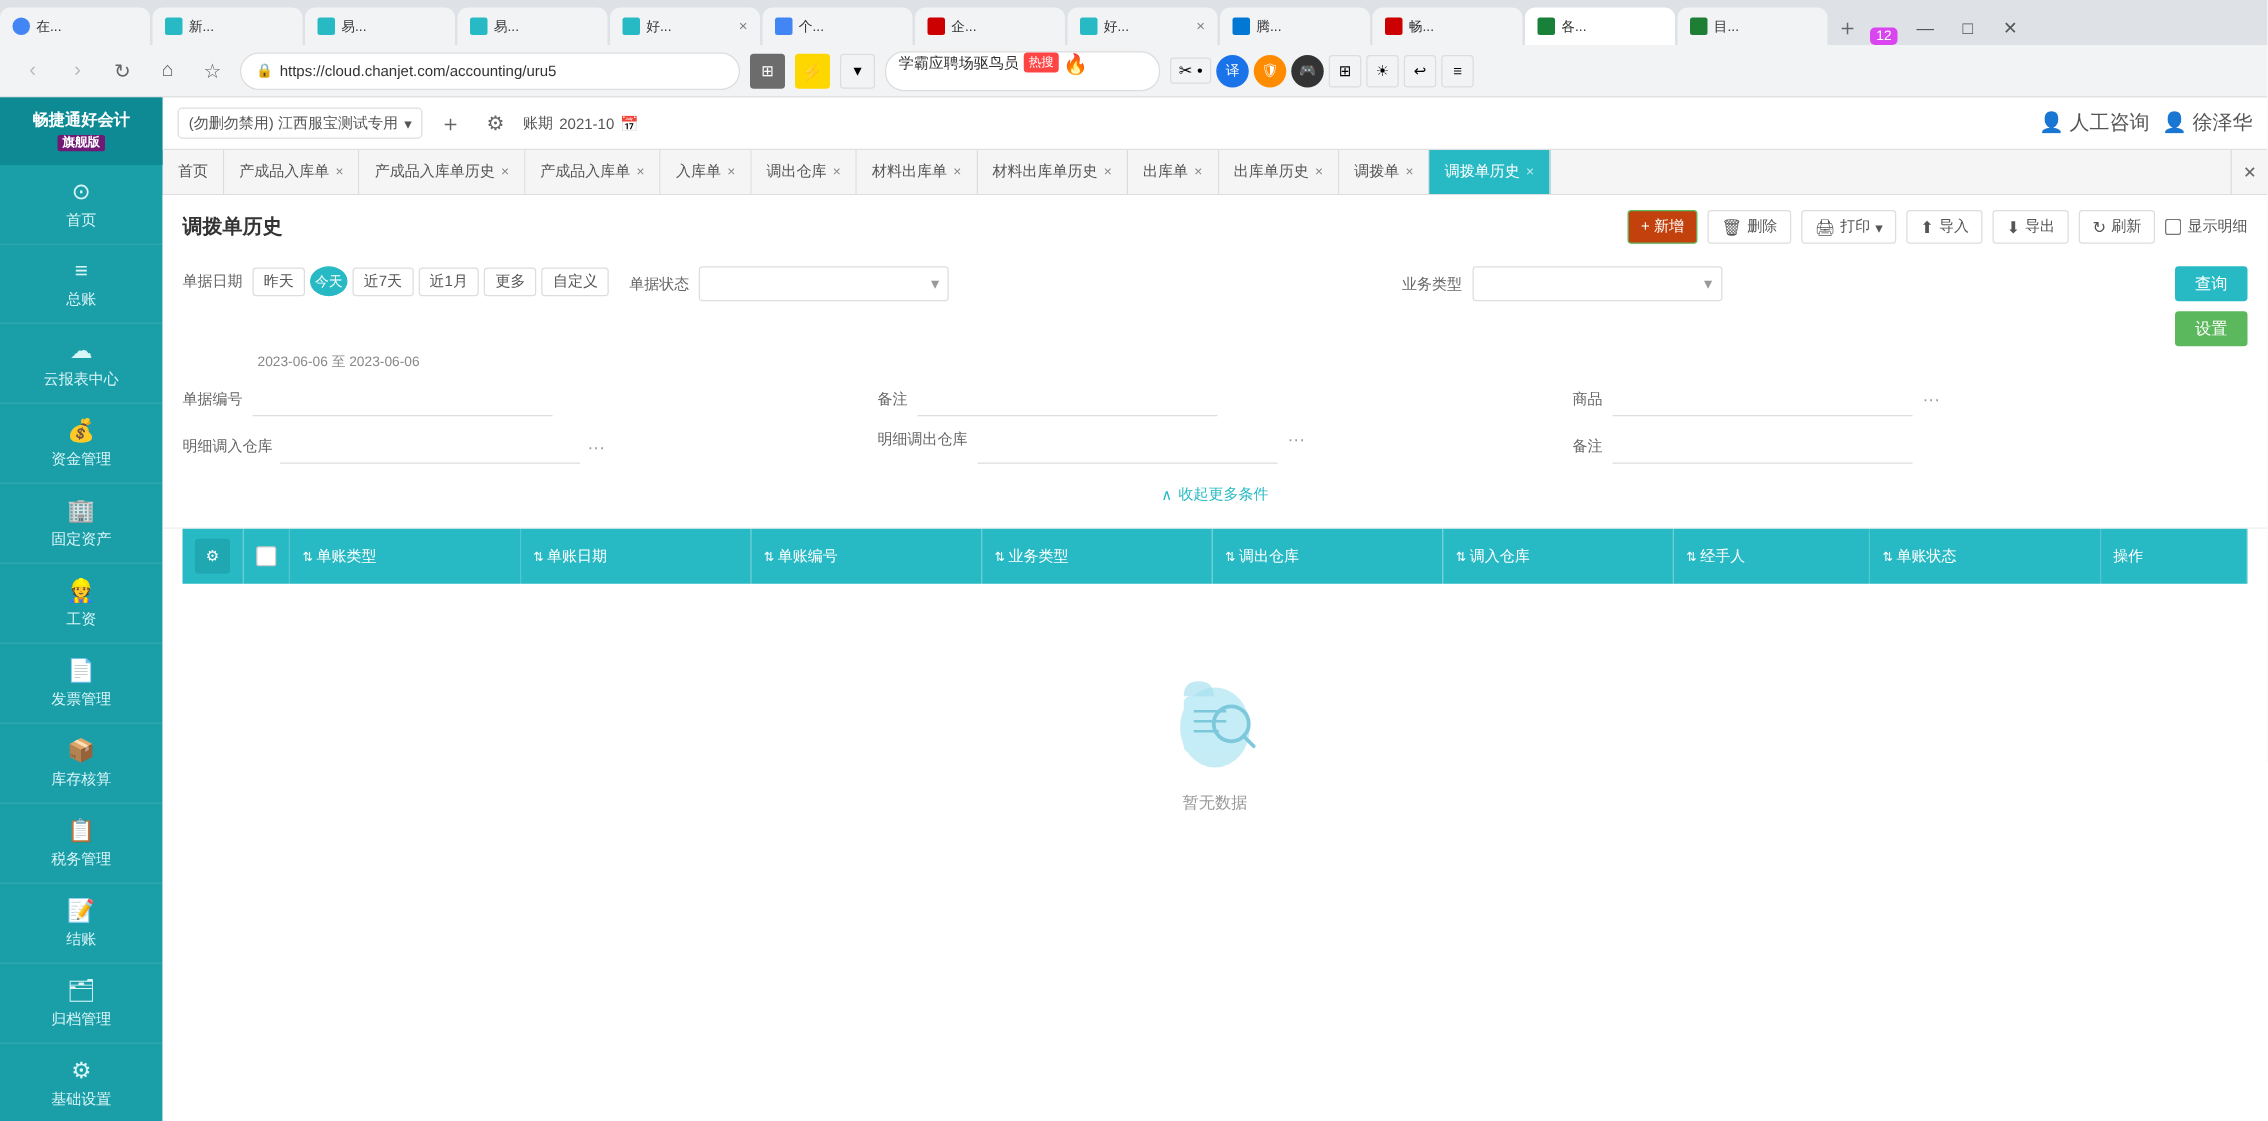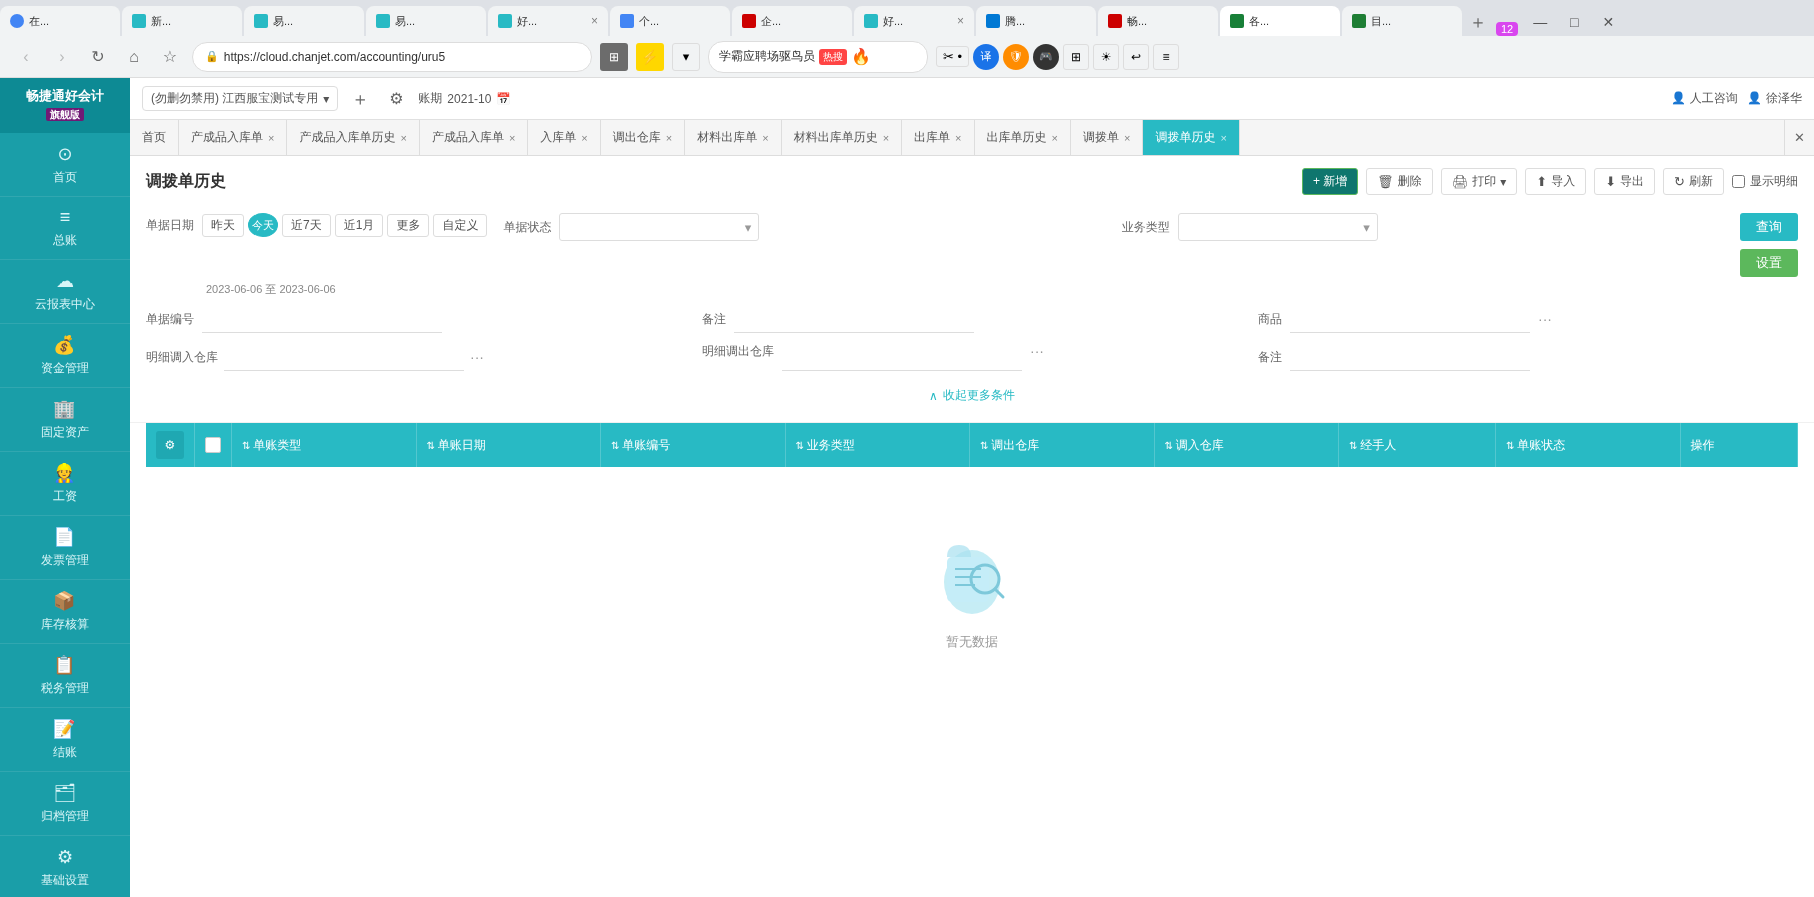--- a/index.html
+++ b/index.html
@@ -11,21 +11,21 @@
     .browser-tab .tab-title { overflow: hidden; text-overflow: ellipsis; white-space: nowrap; flex: 1; font-size: 11px; }
     .browser-tab .tab-close { margin-left: 5px; opacity: 0.6; font-size: 12px; cursor: pointer; }
     .tab-add-btn { width: 28px; height: 28px; display: flex; align-items: center; justify-content: center; cursor: pointer; color: #666; font-size: 18px; }
     .tab-count { background: #d946ef; color: #fff; border-radius: 4px; padding: 1px 5px; font-size: 11px; margin-left: 4px; }
 
     .address-bar { display: flex; align-items: center; height: 42px; background: #f1f3f4; padding: 0 12px; gap: 8px; border-bottom: 1px solid #ddd; }
     .nav-btn { width: 28px; height: 28px; display: flex; align-items: center; justify-content: center; cursor: pointer; color: #666; border-radius: 50%; font-size: 16px; }
     .nav-btn.disabled { opacity: 0.4; cursor: default; }
     .url-bar { flex: 0 0 400px; height: 30px; background: #fff; border: 1px solid #ddd; border-radius: 15px; display: flex; align-items: center; padding: 0 12px; font-size: 12px; color: #333; }
     .url-bar .lock-icon { color: #188038; margin-right: 5px; font-size: 11px; }
-    .search-bar { flex: 0 0 220px; height: 32px; background: #fff; border: 1px solid #ddd; border-radius: 15px; display: flex; align-items: center; padding: 0 10px; font-size: 12px; }
+    .search-bar { flex: 0 0 220px; height: 32px; background: #fff; border: 1px solid #ddd; border-radius: 15px; display: flex; align-items: flex-start; padding: 0 10px; font-size: 12px; }
     .search-bar .search-text { color: #333; overflow: hidden; white-space: nowrap; text-overflow: ellipsis; }
     .hot-badge { background: #ff4444; color: #fff; font-size: 10px; padding: 1px 4px; border-radius: 3px; margin-left: 4px; }
     .toolbar-icon-btn { width: 28px; height: 28px; display: flex; align-items: center; justify-content: center; cursor: pointer; color: #555; border-radius: 50%; font-size: 14px; }
     .extensions-area { display: flex; align-items: center; gap: 4px; }
 
     
     .app-wrapper { display: flex; height: calc(897px - 78px); }
 
     
     .sidebar { width: 130px; background: #1a9ea8; display: flex; flex-direction: column; flex-shrink: 0; }
@@ -33,21 +33,21 @@
     .sidebar-logo .version-badge { background: #701a75; color: #fff; font-size: 10px; padding: 0 4px; border-radius: 2px; margin-top: 3px; display: inline-block; }
     .sidebar-menu { flex: 1; overflow-y: auto; }
     .sidebar-item { display: flex; flex-direction: column; align-items: center; padding: 10px 5px; cursor: pointer; color: #d8f5f7; font-size: 12px; gap: 4px; border-bottom: 1px solid rgba(255,255,255,0.1); }
     .sidebar-item .icon { font-size: 18px; }
 
     
     .app-header-area { flex: 1; display: flex; flex-direction: column; overflow: hidden; }
     .app-top-bar { background: #fff; display: flex; align-items: center; height: 42px; padding: 0 12px; border-bottom: 1px solid #e0e0e0; gap: 8px; }
     .company-selector { display: flex; align-items: center; gap: 5px; border: 1px solid #ddd; border-radius: 4px; padding: 3px 8px; cursor: pointer; font-size: 12px; color: #555; background: #fff; }
     .period-area { display: flex; align-items: center; gap: 5px; font-size: 12px; color: #555; }
-    .user-area { margin-left: auto; display: flex; align-items: center; gap: 10px; font-size: 12px; color: #555; }
+    .user-area { margin-left: auto; display: flex; align-items: center; gap: 10px; font-size: 16px; color: #555; }
 
     
     .app-tabs { background: #f5f5f5; display: flex; align-items: center; height: 36px; border-bottom: 1px solid #ddd; overflow-x: auto; flex-shrink: 0; }
     .app-tabs::-webkit-scrollbar { height: 3px; }
     .app-tab { display: flex; align-items: center; height: 36px; padding: 0 12px; font-size: 12px; color: #555; cursor: pointer; white-space: nowrap; border-right: 1px solid #ddd; background: #f5f5f5; gap: 5px; }
     .app-tab.active { background: #28bac4; color: #fff; }
     .app-tab .tab-x { font-size: 11px; opacity: 0.7; }
     .app-tab-close-all { width: 30px; height: 36px; display: flex; align-items: center; justify-content: center; cursor: pointer; color: #666; background: #f5f5f5; border-left: 1px solid #ddd; margin-left: auto; flex-shrink: 0; }
 
     
@@ -337,21 +337,21 @@
         <span class="tab-x">×</span>
       </div>
       <div class="app-tab-close-all">✕</div>
     </div>
 
     <div class="main-content">
 
       <div class="page-header">
         <div class="page-title">调拨单历史</div>
         <div class="page-actions">
-          <button class="action-btn" style="background:#0f766e;color:#fff;border-color:#5cb85c;">
+          <button class="action-btn" style="background:#c2410c;color:#fff;border-color:#5cb85c;">
             <span>+ 新增</span>
           </button>
           <button class="action-btn">
             <span class="btn-icon">🗑</span>
             <span>删除</span>
           </button>
           <button class="action-btn">
             <span class="btn-icon">🖨</span>
             <span>打印</span>
             <span>▾</span>

